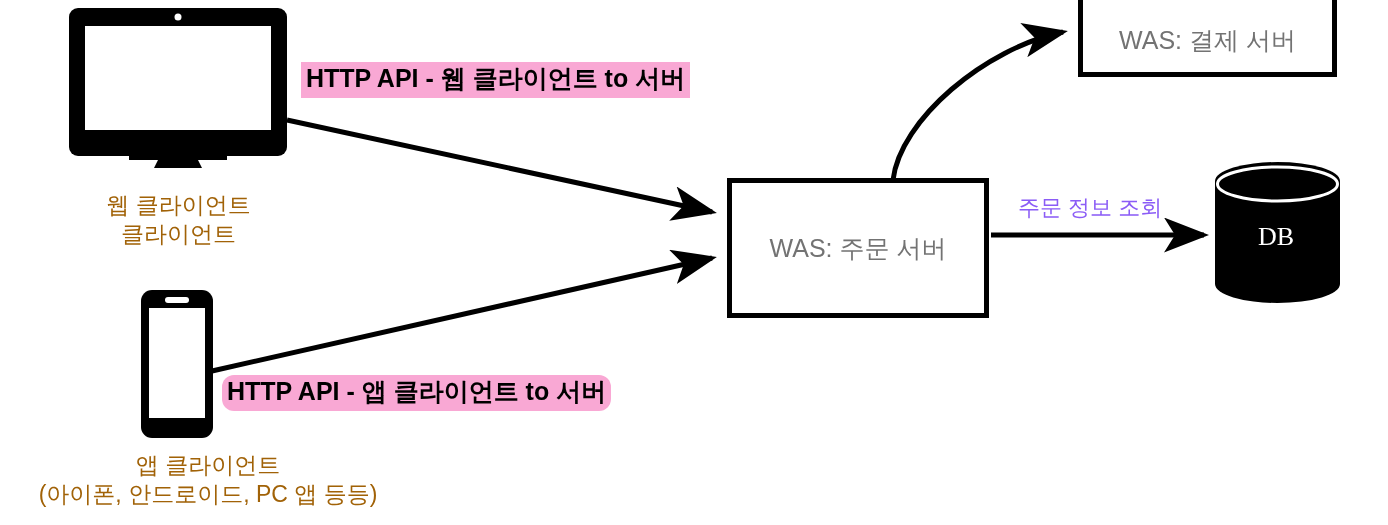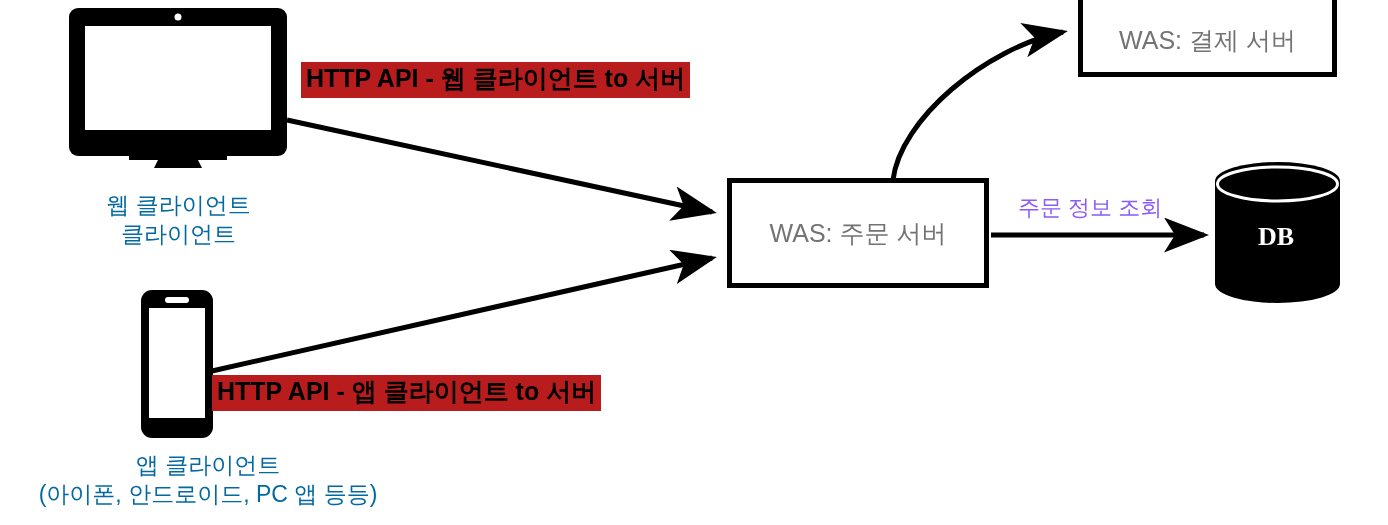--- a/index.html
+++ b/index.html
@@ -20,31 +20,31 @@
   svg.layer {
     position: absolute;
     left: 0;
     top: 0;
     width: 1388px;
     height: 525px;
     overflow: visible;
   }
   .node-label {
     position: absolute;
-    color: #0369a1;
+    color: #a16207;
     text-align: center;
     white-space: nowrap;
     line-height: 1.25;
   }
   .caption {
     font-size: 23px;
   }
   .highlight {
     position: absolute;
-    background: #b91c1c;
+    background: #f9a8d4;
     color: #000000;
     font-size: 25px;
     font-weight: bold;
     white-space: nowrap;
     padding: 3px 5px 5px 5px;
     line-height: 1.1;
   }
   .plain-label {
     position: absolute;
     color: #8b5cf6;
@@ -63,21 +63,21 @@
   .box-text {
     font-size: 25px;
     color: #737373;
     white-space: nowrap;
   }
   .db-text {
     position: absolute;
     color: #ffffff;
     font-family: "Liberation Serif", serif;
     font-size: 26px;
-    font-weight: bold;
+    font-weight: normal;
     white-space: nowrap;
   }
 </style>
 </head>
 <body>
 
 <div id="canvas">
 
   <svg class="layer">
     <defs>
@@ -118,37 +118,37 @@
   <div class="node-label caption" style="left:56px; top:191px; width:245px;">
     <div>웹 클라이언트</div>
     <div>클라이언트</div>
   </div>
 
   <div class="node-label caption" style="left:0px; top:451px; width:360px;padding-left:28px;">
     <div>앱 클라이언트</div>
     <div>(아이폰, 안드로이드, PC 앱 등등)</div>
   </div>
 
-  <div class="box" style="left:727px; top:178px; width:262px; height:110px;">
+  <div class="box" style="left:727px; top:178px; width:262px; height:140px;">
     <span class="box-text">WAS: 주문 서버</span>
   </div>
 
   <div class="box" style="left:1078px; top:-9px; width:259px; height:86px;">
     <span class="box-text" style="position:relative; top:6px;">WAS: 결제 서버</span>
   </div>
 
   <svg class="layer">
     <g>
       <path d="M1215,181 L1340,181 L1340,284 A62.5,19 0 0 1 1215,284 Z" fill="#000000"></path>
       <ellipse cx="1277.5" cy="181" rx="62.5" ry="19" fill="#000000"></ellipse>
       <ellipse cx="1277.5" cy="184" rx="60" ry="17" fill="none" stroke="#ffffff" stroke-width="3"></ellipse>
     </g>
   </svg>
   <div class="db-text" style="left:1258px; top:222px;">DB</div>
 
   <div class="highlight" style="left:301px; top:62px;">HTTP API - 웹 클라이언트 to 서버</div>
 
-  <div class="highlight" style="left:212px; top:375px;">HTTP API - 앱 클라이언트 to 서버</div>
+  <div class="highlight" style="left:222px; top:375px;border-radius:12px;">HTTP API - 앱 클라이언트 to 서버</div>
 
 
   <div class="plain-label" style="left:1018px; top:193px;">주문 정보 조회</div>
 
 </div>
 
 </body></html>

